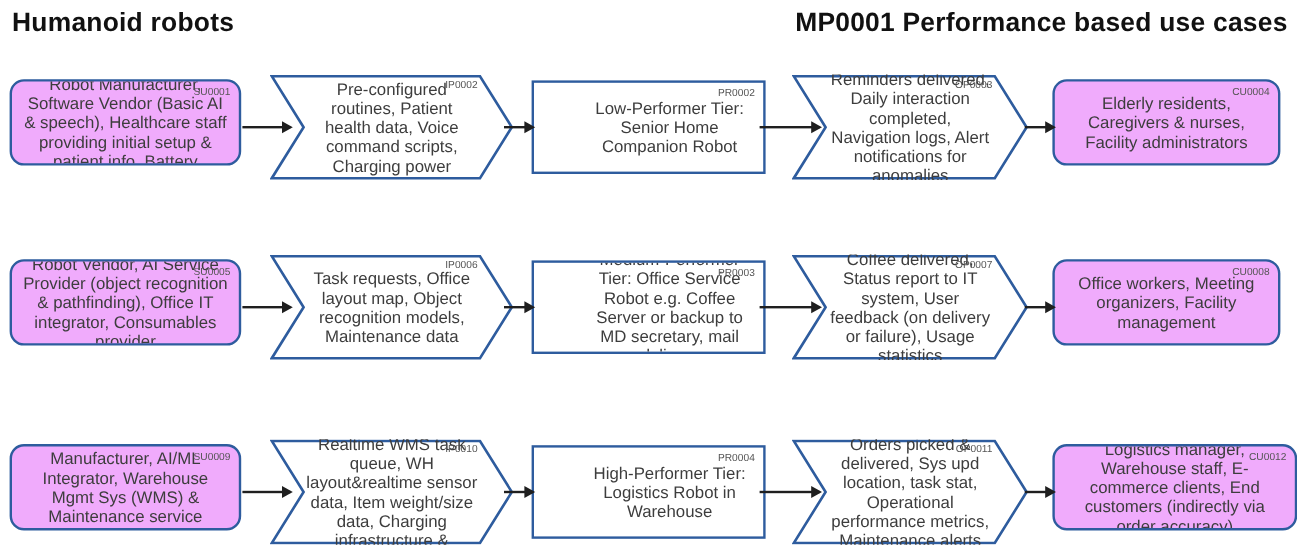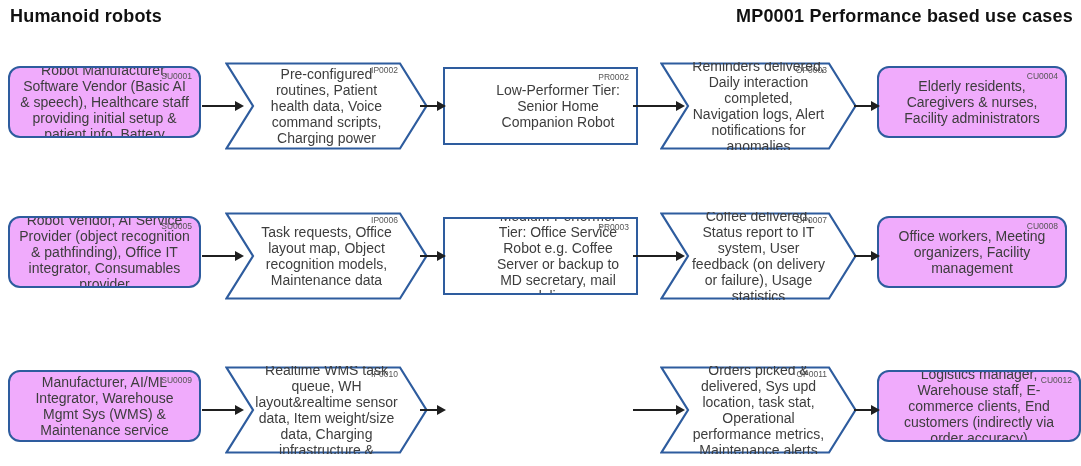--- a/index.html
+++ b/index.html
@@ -7,21 +7,21 @@
     --text:#3d3d3d;
     --arrow:#1f1f1f;
   }
   html,body{margin:0;padding:0;background:#fff;}
   .canvas{
     position:relative;width:1081px;height:466px;background:#fff;
     font-family:"Liberation Sans","DejaVu Sans",sans-serif;
     overflow:hidden;
   }
   .title{
-    position:absolute;top:6px;font-size:18px;font-weight:bold;color:#111;
+    position:absolute;top:6px;font-size:22px;font-weight:bold;color:#111;
     letter-spacing:0.2px;white-space:nowrap;
   }
   .title.left{left:10px;}
   .title.right{right:8px;text-align:left;}
   .row{position:absolute;left:0;width:1081px;height:88px;}
   .shape{position:absolute;box-sizing:border-box;color:var(--text);}
   .stext{
     position:absolute;inset:0;display:flex;align-items:center;justify-content:center;
     text-align:center;font-size:14px;line-height:1.15;color:var(--text);
     overflow:hidden;
@@ -137,20 +137,24 @@
     </div>
     <div class="arrow" style="left:202px;width:40px"></div>
     <div class="shape chev" style="left:225px;width:203px">
       <svg width="203" height="88" viewBox="0 0 203 88">
           <polygon points="1.5,1.5 175,1.5 201.5,44 175,86.5 1.5,86.5 28,44"></polygon>
         </svg>
       <span class="sid">IP0010</span>
       <div class="stext">Realtime WMS task queue, WH layout&amp;realtime sensor data, Item weight/size data, Charging infrastructure &amp;</div>
     </div>
     <div class="arrow" style="left:420px;width:24px"></div>
+    <div class="shape rectbox" style="left:443px;width:195px">
+      <span class="sid">PR0004</span>
+      <div class="stext">High-Performer Tier: Logistics Robot in Warehouse</div>
+    </div>
     <div class="arrow" style="left:633px;width:50px"></div>
     <div class="shape chev" style="left:660px;width:197px">
       <svg width="197" height="88" viewBox="0 0 197 88">
           <polygon points="1.5,1.5 169,1.5 195.5,44 169,86.5 1.5,86.5 28,44"></polygon>
         </svg>
       <span class="sid">OP0011</span>
       <div class="stext">Orders picked &amp; delivered, Sys upd location, task stat, Operational performance metrics, Maintenance alerts</div>
     </div>
     <div class="arrow" style="left:854px;width:24px"></div>
     <div class="shape roundbox" style="left:877px;width:204px">

